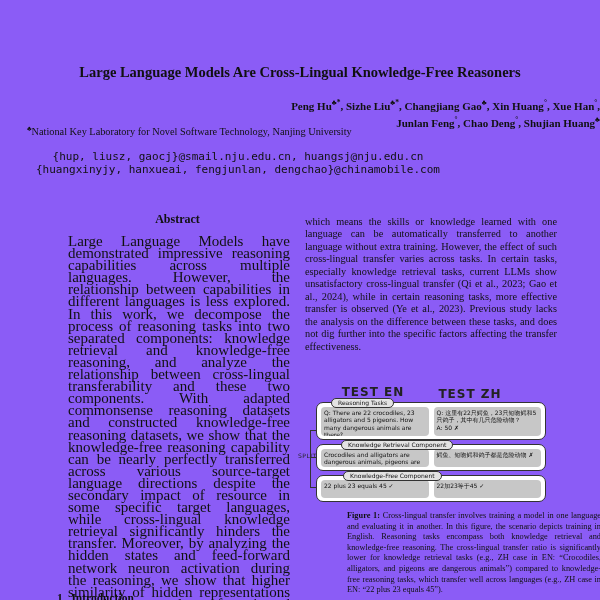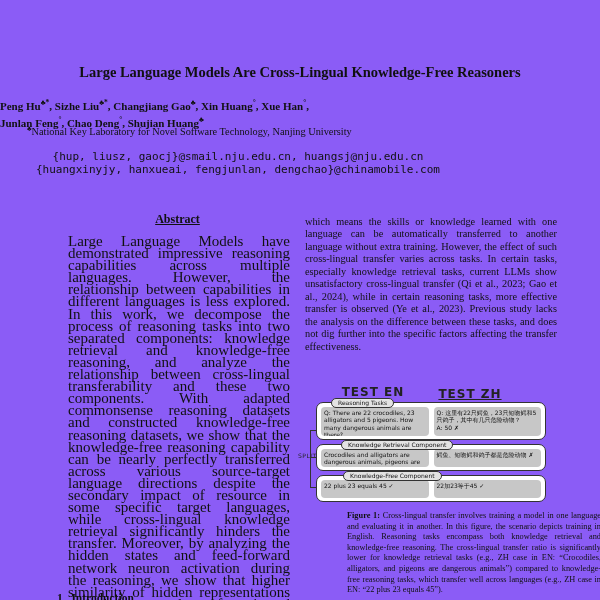--- a/index.html
+++ b/index.html
@@ -1,39 +1,39 @@
 <!DOCTYPE html>
 <html><head>
 <meta charset="utf-8">
 <style>
   html,body{margin:0;padding:0;background:#888;}
   .page{position:relative;width:600px;height:600px;background:#8b5cf6;overflow:hidden;
         font-family:"Liberation Serif", serif;color:#111;}
   .title{position:absolute;top:64px;left:0;width:600px;text-align:center;
          font-size:14.5px;font-weight:bold;margin:0;}
-  .authors{position:absolute;top:96px;left:0;width:600px;text-align:left;
+  .authors{position:absolute;top:96px;left:0;width:600px;text-align:right;
            font-size:11px;font-weight:bold;line-height:13.5px;}
   .authors sup{font-size:7.5px;}
   .affils{position:absolute;top:123px;left:0;width:600px;
           font-size:10.3px;line-height:13px;padding-left:27px;}
   .affils sup{font-size:7px;}
   .emails{position:absolute;top:150px;left:0;width:476px;text-align:center;
           font-family:"DejaVu Sans Mono", monospace;font-size:11px;line-height:13px;}
   .col-left{position:absolute;left:55px;top:212px;width:245px;}
-  .abstract-heading{text-align:center;font-size:12px;font-weight:bold;margin:0 0 8px 0;text-decoration:underline;}
+  .abstract-heading{text-align:center;font-size:12px;font-weight:bold;margin:0 0 8px 0;}
   .abstract-text{margin:0 10px 0 13px;font-size:15px;line-height:12.1px;text-align:justify;}
   .section-heading{position:absolute;left:57px;top:592px;font-size:11.5px;font-weight:bold;white-space:pre;}
   .col-right{position:absolute;left:305px;top:216px;width:252px;}
   .body-text{font-size:10.3px;line-height:12.45px;text-align:justify;}
   .figure{position:absolute;left:300px;top:380px;width:258px;height:128px;
           font-family:"DejaVu Sans", sans-serif;}
   .fig-col-header{position:absolute;width:90px;text-align:center;font-size:12px;
                   font-weight:bold;letter-spacing:1px;color:#222;}
   .fig-col-header.en{left:28px;top:5px;}
-  .fig-col-header.zh{left:125px;top:7px;text-decoration:underline;}
+  .fig-col-header.zh{left:125px;top:7px;}
   .fig-split{position:absolute;left:-2px;top:72px;font-size:6px;color:#222;letter-spacing:0.5px;}
   .fig-line{position:absolute;border-color:#333;border-style:solid;border-width:0;}
   .v1{left:10px;top:50px;height:57px;width:0;border-left-width:1px;}
   .h1{left:10px;top:50px;width:6px;height:0;border-top-width:1px;}
   .h2{left:10px;top:77px;width:6px;height:0;border-top-width:1px;}
   .h3{left:10px;top:107px;width:6px;height:0;border-top-width:1px;}
   .fig-group{position:absolute;left:16px;width:230px;background:#fff;border:1.2px solid #333;
              border-radius:7px;padding:4px 4px 3px 4px;display:flex;gap:5px;box-sizing:border-box;}
   .g1{top:22px;height:38px;}
   .g2{top:64px;height:27px;}

